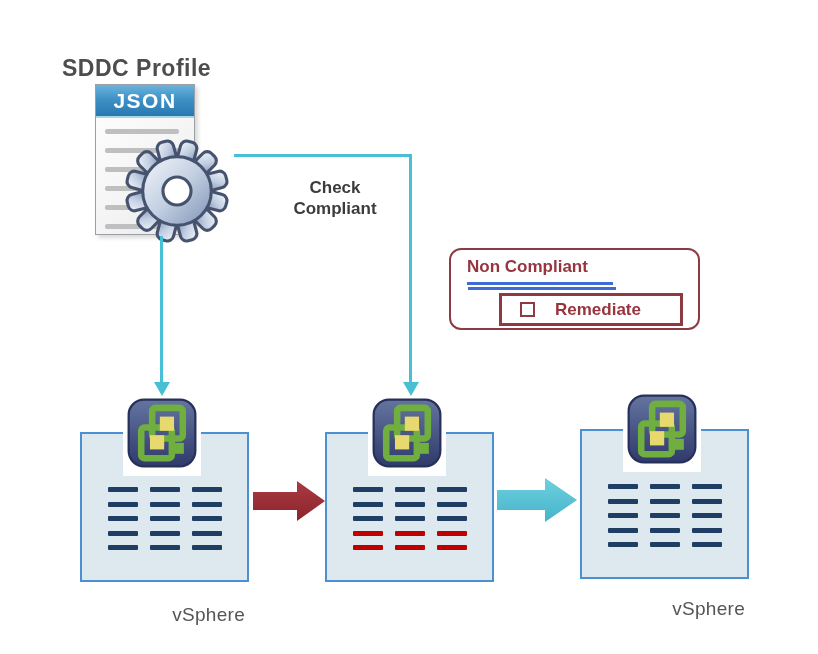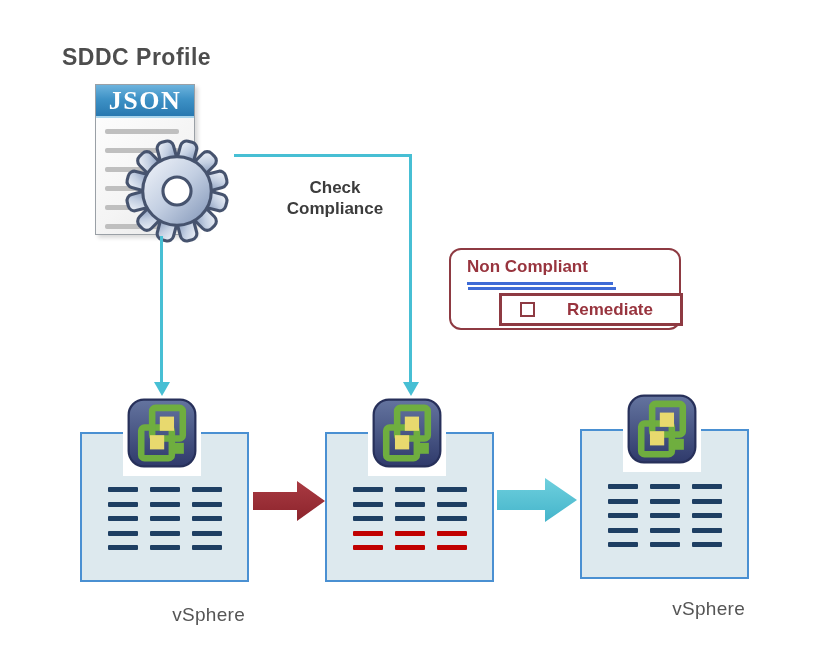--- a/index.html
+++ b/index.html
@@ -9,55 +9,55 @@
     --red:#c00000;
     --ublue:#3e6bd6;
     --boxfill:#dde9ee;
     --boxborder:#4a90d2;
     --titlegray:#4d4d4d;
   }
   html,body{margin:0;padding:0;background:#fff;}
   body{font-family:"Liberation Sans", sans-serif;}
   #canvas{position:relative;width:818px;height:654px;background:#ffffff;overflow:hidden;}
 
-  .page-title{position:absolute;left:62px;top:44px;font-size:23px;font-weight:600;
+  .page-title{position:absolute;left:62px;top:55px;font-size:23px;font-weight:600;
     letter-spacing:.5px;color:var(--titlegray);}
 
   
   .json-doc{position:absolute;left:95px;top:84px;width:98px;height:149px;
     background:linear-gradient(135deg,#ffffff 0%,#f4f4f4 60%,#e6e6e6 100%);
     border:1px solid #9aa0a6;box-shadow:3px 3px 4px rgba(0,0,0,.15);}
   .json-band{position:absolute;left:0;top:0;right:0;height:31px;
     background:linear-gradient(#6db3dd 0%,#3e92c6 45%,#2878b0 100%);
     border-bottom:2px solid #a8d4ec;display:flex;align-items:center;justify-content:center;}
-  .json-band span{color:#fff;font-weight:700;font-size:26px;letter-spacing:1.5px;font-family:Liberation Serif, serif;}
+  .json-band span{color:#fff;font-weight:700;font-size:21px;letter-spacing:1.5px;}
   .doc-line{position:absolute;left:9px;width:74px;height:5px;background:#bfbfbf;border-radius:2px;}
 
   .gear-svg{position:absolute;left:121px;top:139px;}
 
   
   .tline{position:absolute;background:var(--teal);}
   .arrowhead-down{position:absolute;width:0;height:0;
     border-left:8px solid transparent;border-right:8px solid transparent;
     border-top:14px solid var(--teal);}
 
   .check-label{position:absolute;left:270px;top:177px;width:130px;text-align:center;
     font-size:17px;line-height:21px;font-weight:600;color:#3c3c3c;}
 
   
   .nc-box{position:absolute;left:449px;top:248px;width:228px;height:78px;
-    border:2.5px solid var(--maroon);border-radius:12px;background:#fff;}
+    border:2.5px solid var(--maroon);border-radius:12px;background:#fff;padding-left:19px;}
   .nc-label{position:absolute;left:16px;top:7px;font-size:17px;font-weight:600;color:#98343e;}
   .nc-underline{position:absolute;height:2.5px;background:var(--ublue);}
   .nc-u1{left:16px;top:32px;width:146px;}
   .nc-u2{left:17px;top:37px;width:148px;}
   .remediate-btn{position:absolute;left:48px;top:43px;width:178px;height:27px;
     border:3px solid var(--maroon);background:#fff;display:flex;align-items:center;cursor:pointer;}
   .remediate-checkbox{width:11px;height:11px;border:2px solid var(--maroon);margin-left:18px;background:#fff;}
-  .remediate-text{margin-left:32px;font-size:17px;font-weight:600;color:#98343e;}
+  .remediate-text{margin-left:20px;font-size:17px;font-weight:600;color:#98343e;}
 
   
   .vbox{position:absolute;width:165px;height:146px;background:var(--boxfill);
     border:2px solid var(--boxborder);}
   .vicon-wrap{position:absolute;width:78px;height:80px;background:#ffffff;
     display:flex;align-items:flex-start;justify-content:center;padding-top:2px;box-sizing:border-box;}
   .dashes{position:absolute;left:50%;transform:translateX(-50%);top:53px;width:114px;}
   .dash-row{display:flex;justify-content:space-between;margin-bottom:9.5px;}
   .dash{width:30px;height:5px;border-radius:1px;}
   .dash-navy{background:var(--navy);}
@@ -111,21 +111,21 @@
     </g>
   </svg>
 
   <div class="tline" style="left:234px;top:154px;width:178px;height:3px"></div>
   <div class="tline" style="left:409px;top:154px;width:3px;height:228px"></div>
   <div class="arrowhead-down" style="left:402.5px;top:382px"></div>
 
   <div class="tline" style="left:160px;top:236px;width:3px;height:146px"></div>
   <div class="arrowhead-down" style="left:153.5px;top:382px"></div>
 
-  <div class="check-label">Check Compliance</div>
+  <div class="check-label">Check Compliant</div>
 
   <div class="nc-box">
     <div class="nc-label">Non Compliant</div>
     <div class="nc-underline nc-u1"></div>
     <div class="nc-underline nc-u2"></div>
     <div class="remediate-btn">
       <span class="remediate-checkbox"></span>
       <span class="remediate-text">Remediate</span>
     </div>
   </div>

